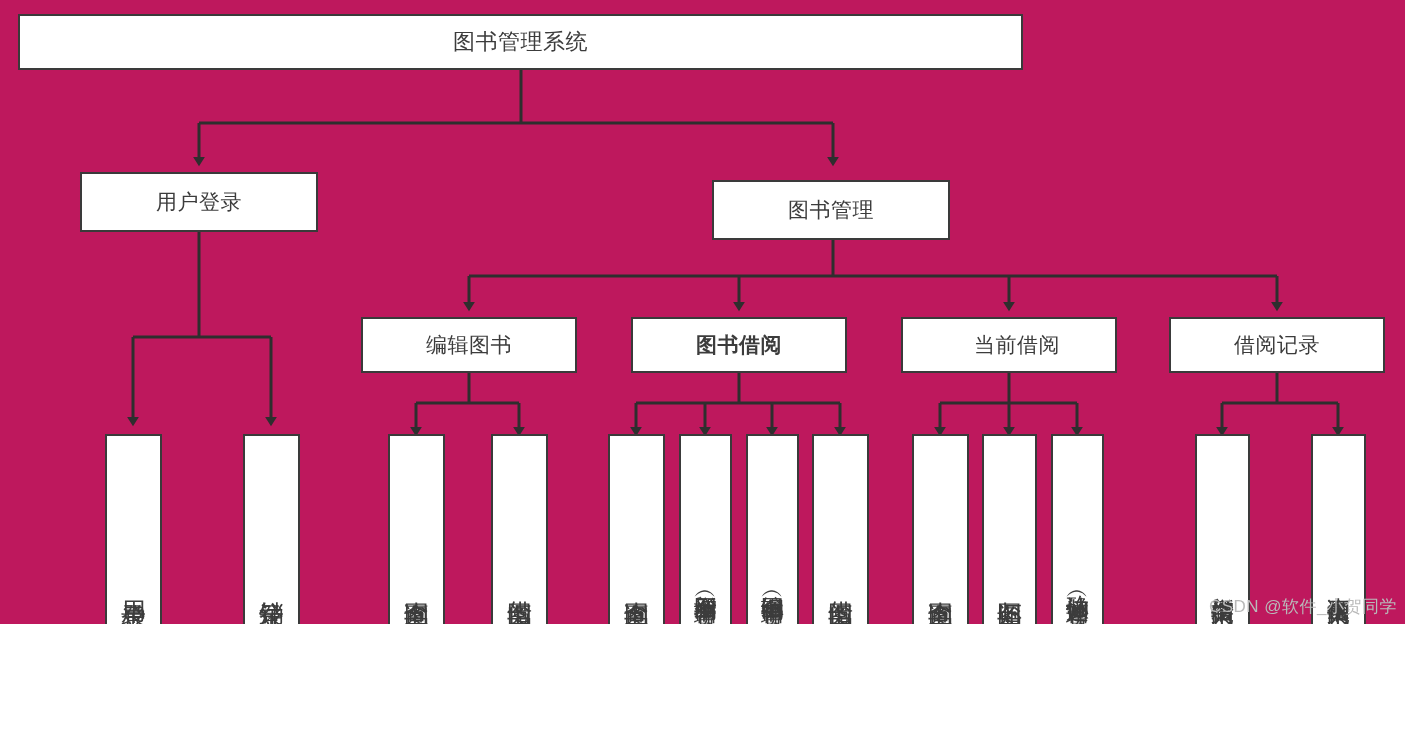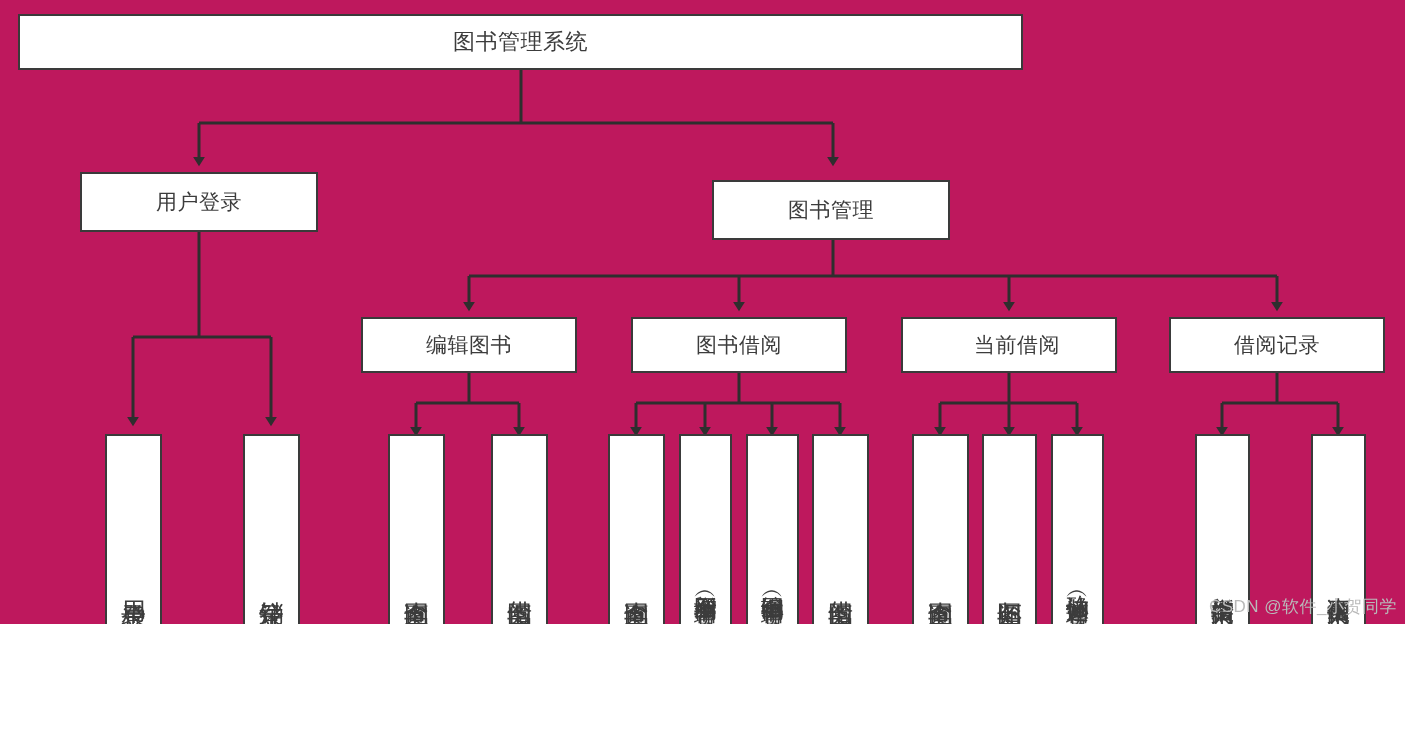--- a/index.html
+++ b/index.html
@@ -140,21 +140,21 @@
   <div class="node horiz" style="left:80px; top:172px; width:238px; height:60px;">
     <span class="lbl">用户登录</span>
   </div>
   <div class="node horiz" style="left:712px; top:156px; width:238px; height:60px;margin-top:24px;">
     <span class="lbl">图书管理</span>
   </div>
 
   <div class="node horiz" style="left:361px; top:317px; width:216px; height:56px;">
     <span class="lbl">编辑图书</span>
   </div>
-  <div class="node horiz" style="left:631px; top:317px; width:216px; height:56px;">
+  <div class="node horiz" style="left:631px; top:317px; width:216px; height:56px;font-weight:bold;">
     <span class="lbl">图书借阅</span>
   </div>
   <div class="node horiz" style="left:901px; top:317px; width:216px; height:56px;padding-left:16px;">
     <span class="lbl">当前借阅</span>
   </div>
   <div class="node horiz" style="left:1169px; top:317px; width:216px; height:56px;">
     <span class="lbl">借阅记录</span>
   </div>
 
   <div class="node vert" style="left:105px; top:434px; width:57px; height:299px;">

